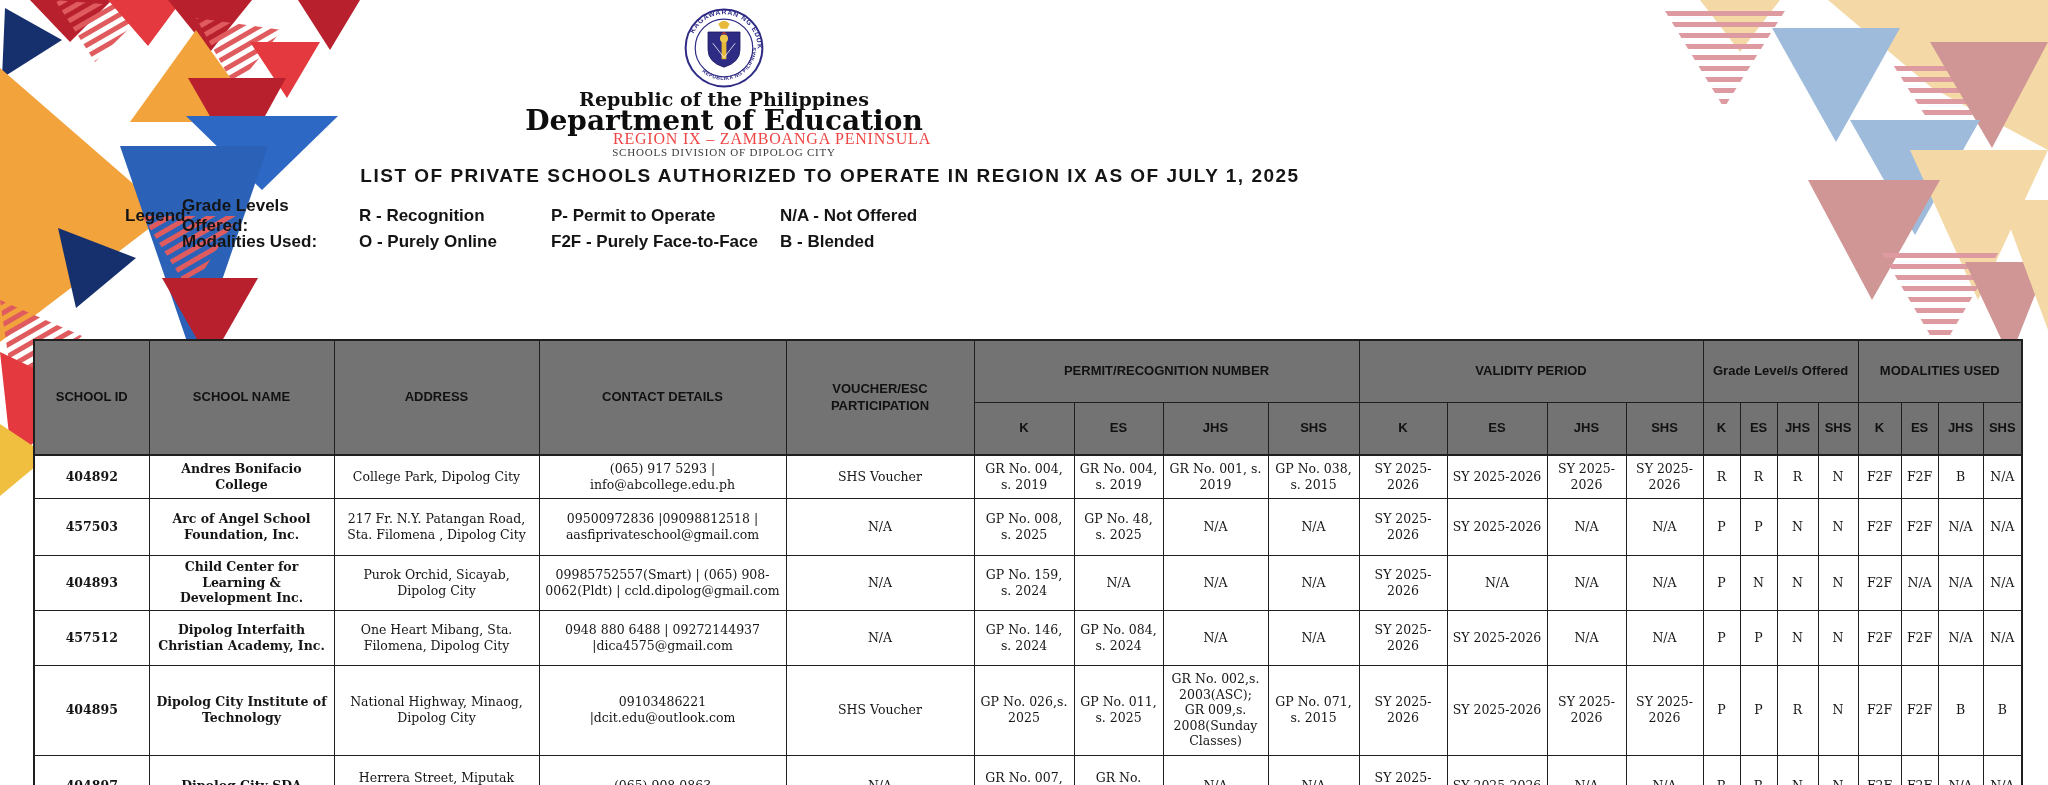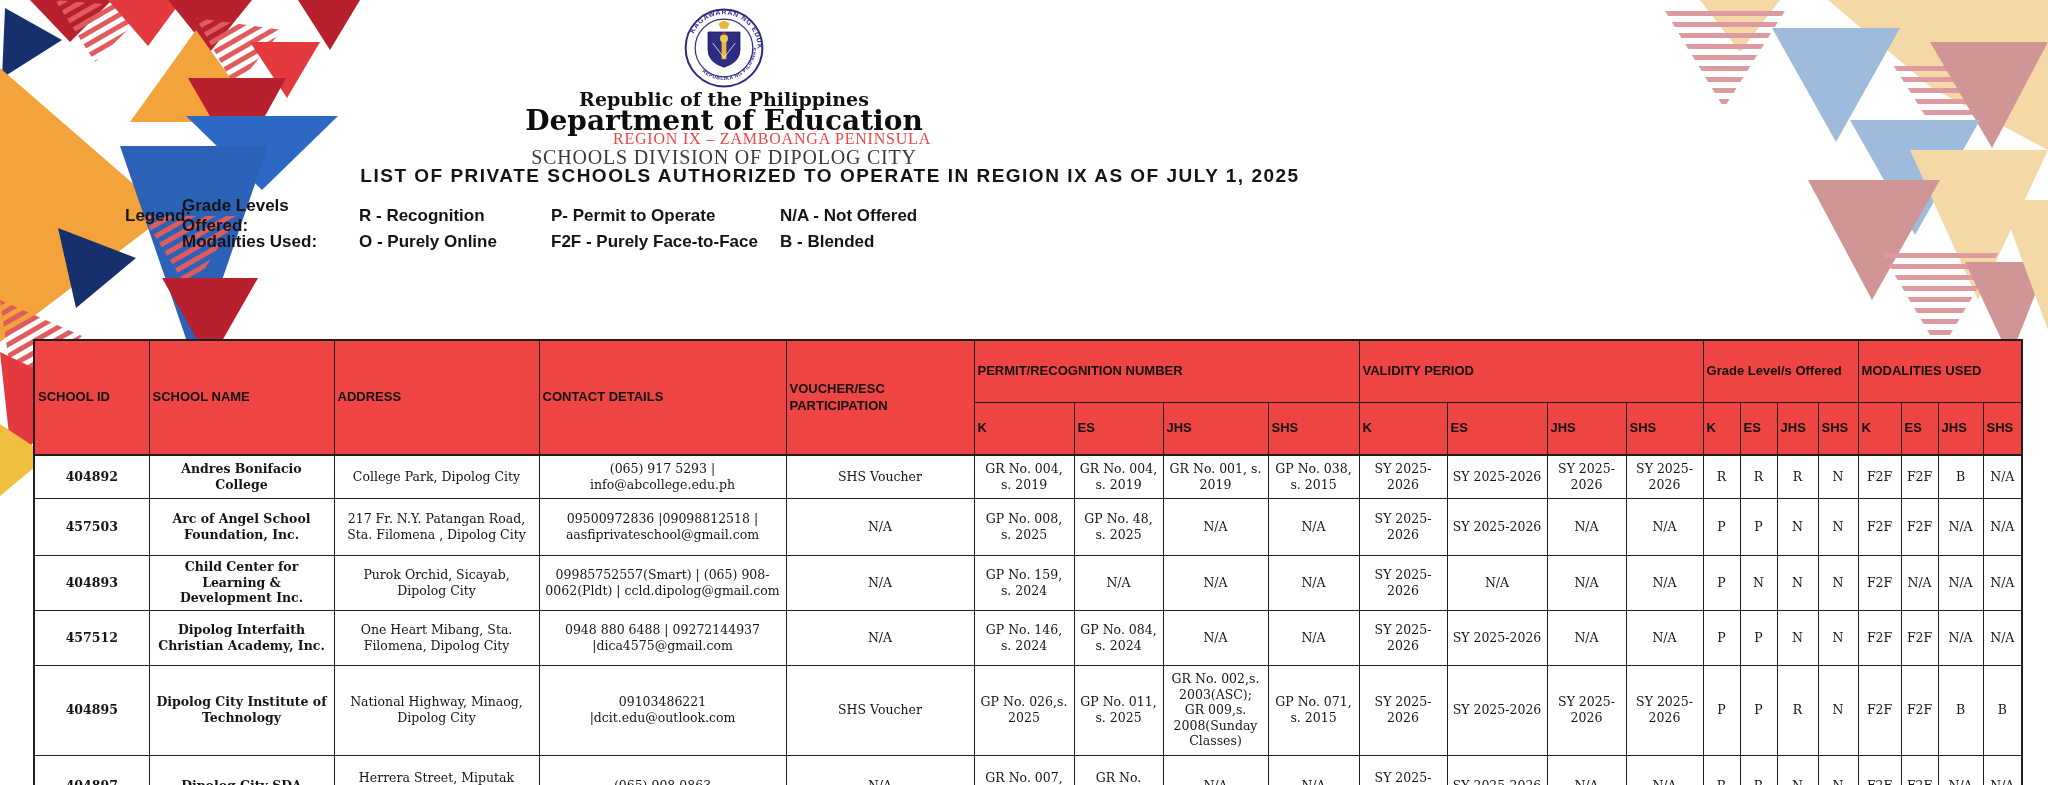--- a/index.html
+++ b/index.html
@@ -19,21 +19,21 @@
   .line-department {
     position:absolute; left:0; top:104px; width:1448px; text-align:center;
     font-family:"DejaVu Serif", serif; font-weight:bold; font-size:28px; color:#0d0d0d;
   }
   .line-region {
     position:absolute; left:0; top:130px; width:1448px; text-align:center;
     font-family:Liberation Serif, serif; font-size:16px; letter-spacing:0.8px; color:#ef4444;padding-left:48px;
   }
   .line-division {
     position:absolute; left:0; top:146px; width:1448px; text-align:center;
-    font-family:"Liberation Serif", serif; font-size:20px; letter-spacing:0.8px; color:#3a3a3a;
+    font-family:"Liberation Serif", serif; font-size:11px; letter-spacing:0.8px; color:#3a3a3a;
   }
   .doc-title {
     position:absolute; left:120px; top:165px; width:1420px; z-index:2;
     text-align:center; font-weight:bold; font-size:19px; letter-spacing:1.5px;
     color:#141414; white-space:nowrap;
   }
   .legend {
     position:absolute; left:125px; top:203px; z-index:2;
     font-size:17px; font-weight:bold; color:#141414;
   }
@@ -49,23 +49,23 @@
     background:#ffffff;
     border:2px solid #1f1f1f;
   }
   .schools th, .schools td {
     border:1px solid #1f1f1f;
     overflow:hidden;
     vertical-align:middle;
   }
   .schools thead { border-bottom:2px solid #1f1f1f; }
   .schools thead th {
-    background:#ef4444;
+    background:#737373;
     font-weight:bold; font-size:13px; line-height:1.25;
-    text-align:left; padding:2px 3px; color:#111;
+    text-align:center; padding:2px 3px; color:#111;
   }
   .schools thead tr.grp { height:62px; }
   .schools thead tr.sub { height:53px; }
   .schools tbody td {
     font-family:"DejaVu Serif", serif;
     font-size:12.5px; line-height:1.25; text-align:center; padding:1px 5px;
     color:#151515;
   }
   td.c-id   { font-family:"Liberation Sans", sans-serif; font-weight:bold; font-size:17px; }
   td.c-name { font-weight:bold; text-align:left; font-size:13px; line-height:1.2; }

